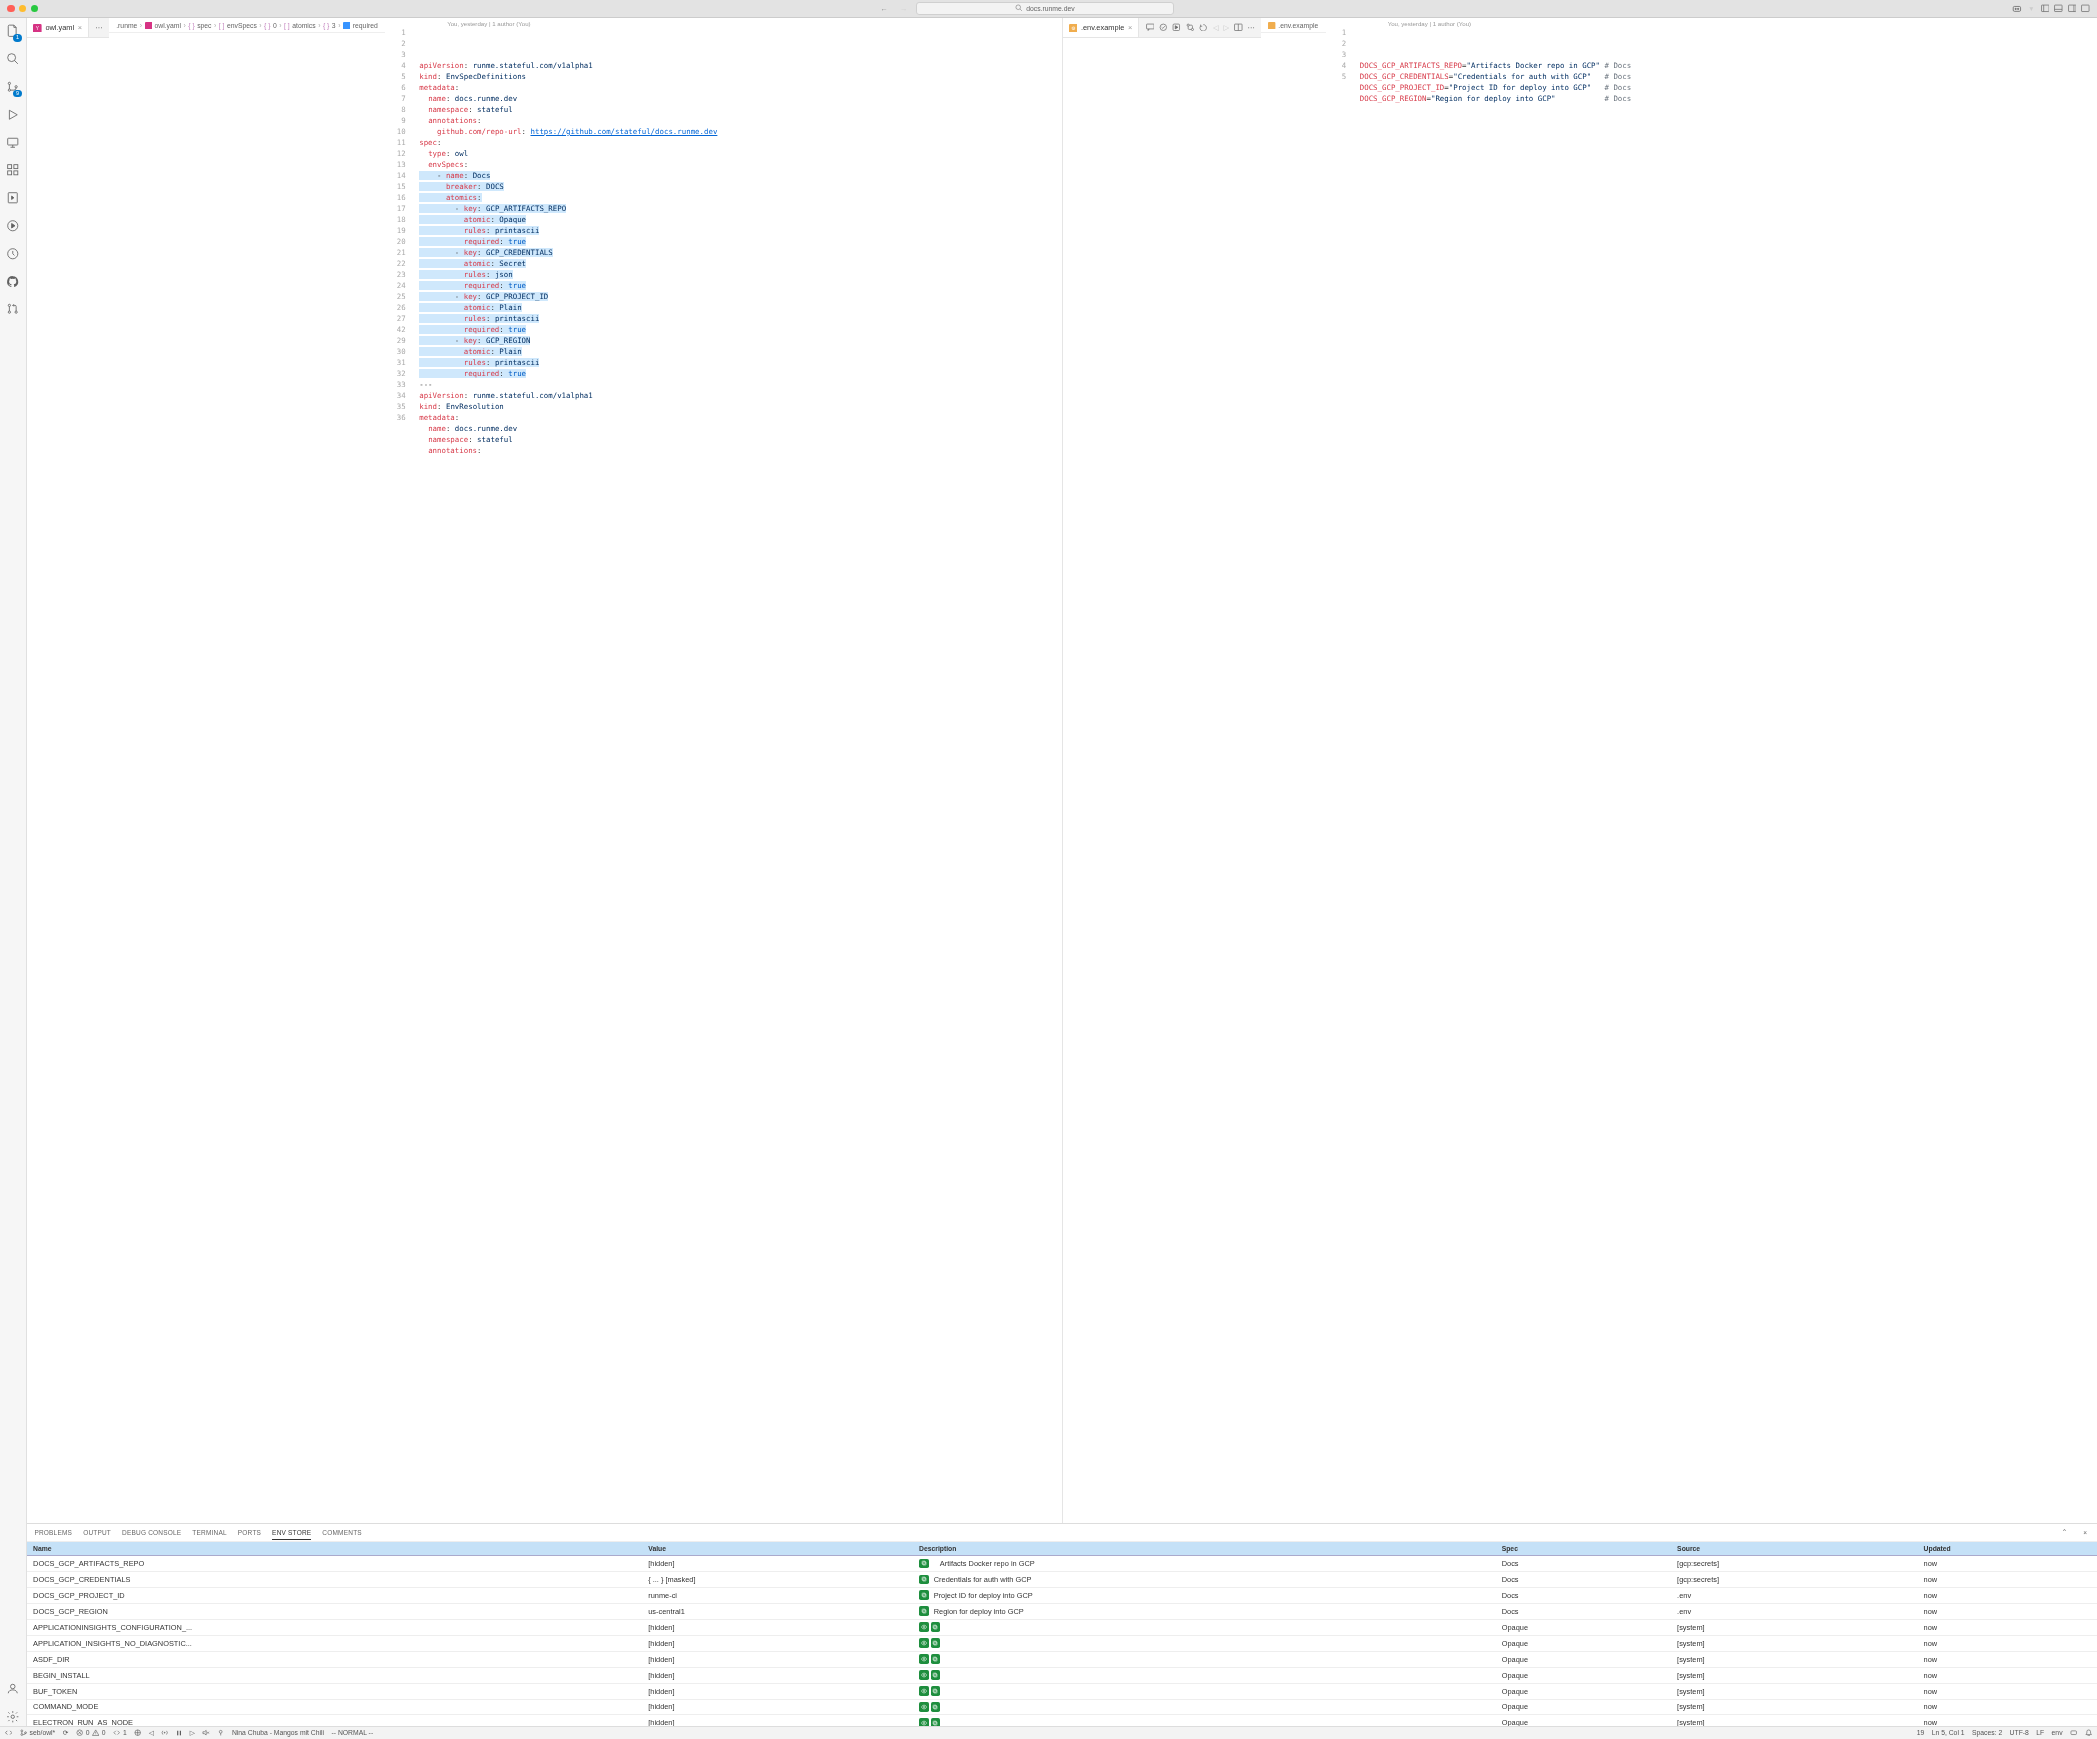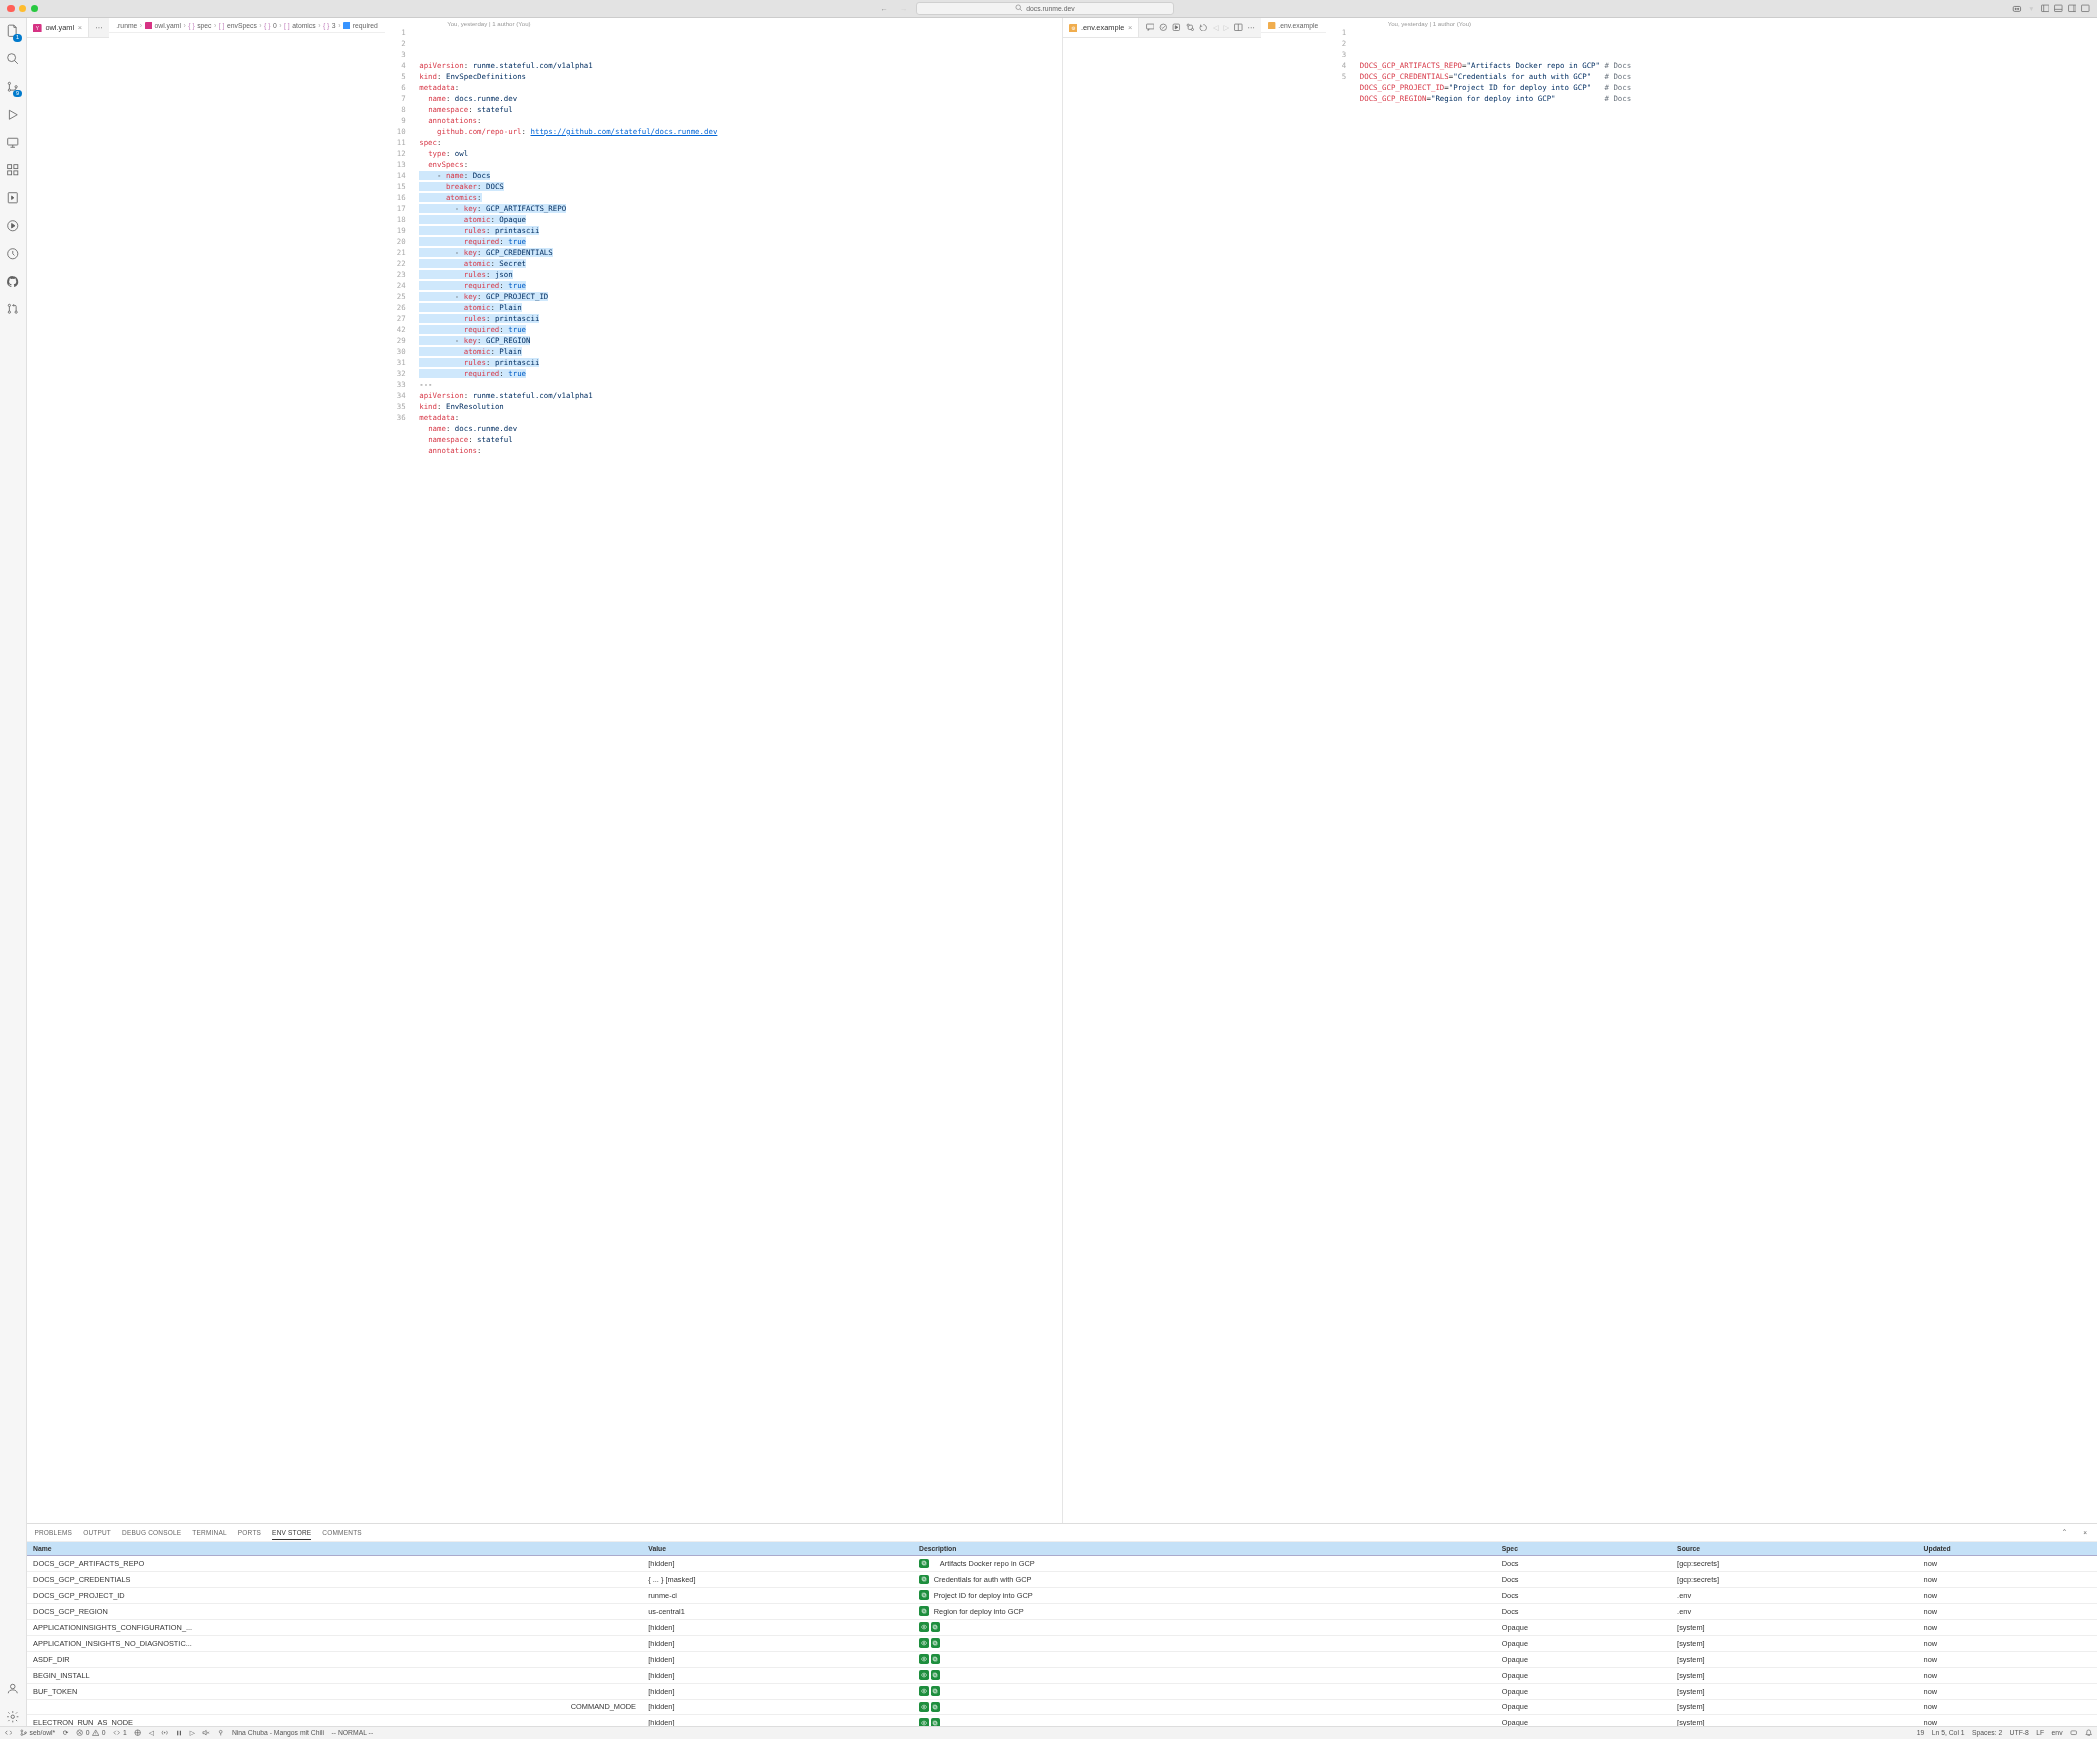--- a/index.html
+++ b/index.html
@@ -747,21 +747,21 @@
                         </svg>
                       </span>
                     </span>
                     <span></span>
                   </span></td>
                 <td>Opaque</td>
                 <td>[system]</td>
                 <td>now</td>
               </tr>
               <tr>
-                <td style="max-width: 135px; text-align: right;">COMMAND_MODE</td>
+                <td style="max-width: 135px;">COMMAND_MODE</td>
                 <td>[hidden] </td>
                 <td><span style="display: inline-flex; align-items: center; gap: 4.9px;">
                     <span class="act-icons">
                       <span class="ic-green">
                         <svg viewBox="0 0 16 16" fill="none" stroke="#fff" stroke-width="1.5">
                           <path d="M1 8s2.5-5 7-5 7 5 7 5-2.5 5-7 5-7-5-7-5z"></path>
                           <circle cx="8" cy="8" r="2"></circle>
                         </svg>
                       </span>
                       <span class="ic-green">

